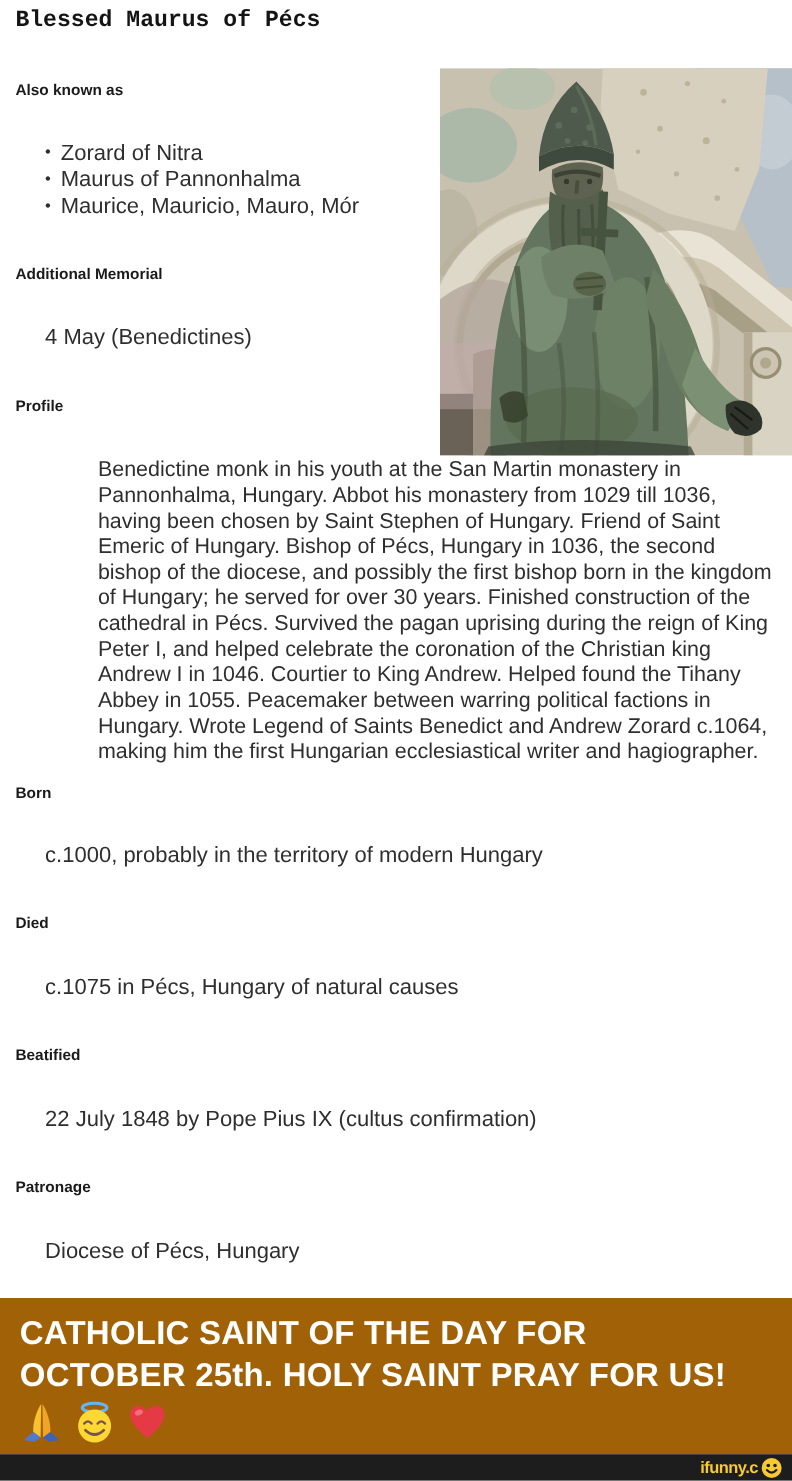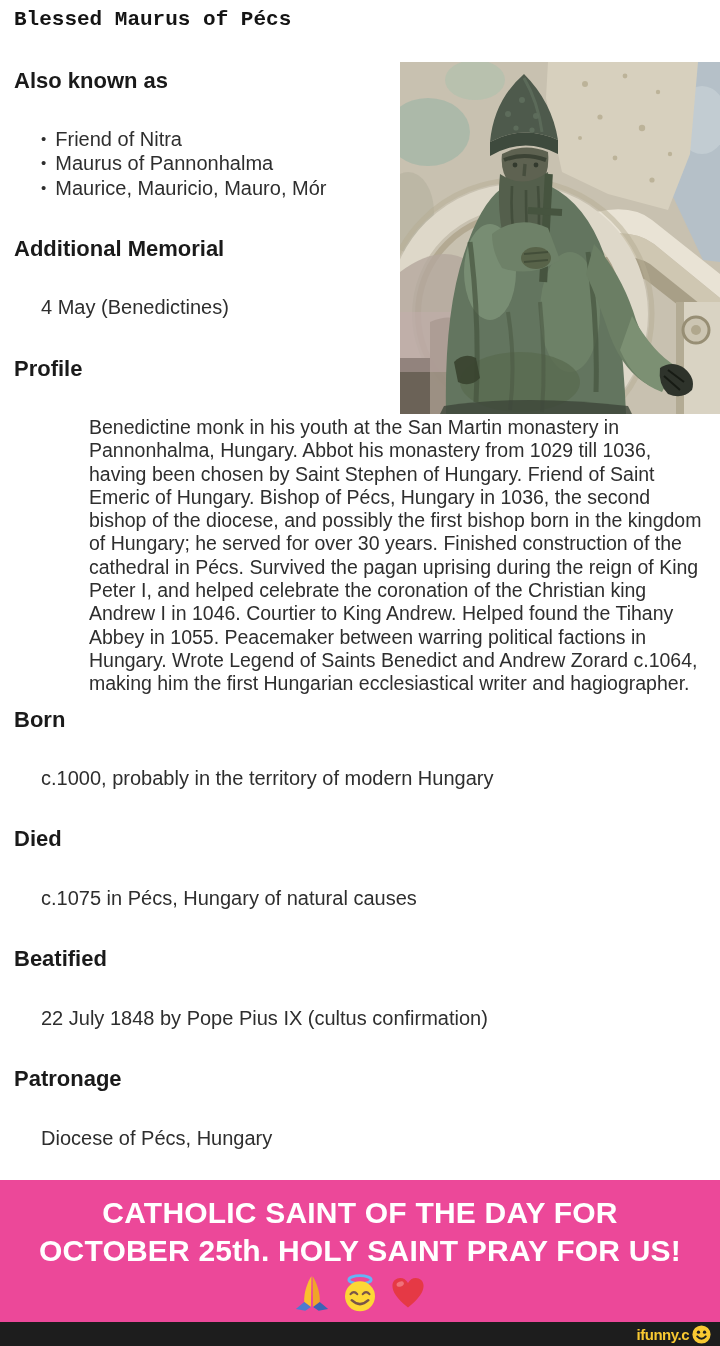--- a/index.html
+++ b/index.html
@@ -1,31 +1,31 @@
 <!DOCTYPE html>
 <html><head>
 <meta charset="utf-8">
 <style>
   html,body{margin:0;padding:0;}
   body{
     width:720px;height:1346px;position:relative;background:#ffffff;
     font-family:"Liberation Sans", sans-serif;color:#303030;overflow:hidden;
   }
   .abs{position:absolute;}
-  .heading{font-weight:bold;font-size:22px;line-height:24px;color:#1a1a1a;left:14px;}
+  .heading{font-weight:bold;font-size:14px;line-height:24px;color:#1a1a1a;left:14px;}
   .value{font-size:20px;line-height:23px;color:#2e2e2e;left:41px;}
   .title{left:14px;top:8px;font-weight:bold;font-size:21px;color:#141414;font-family:Liberation Mono, monospace;}
   .bullets{left:41px;top:128px;font-size:20px;line-height:23.4px;color:#2e2e2e;}
   .bullet-li{display:flex;align-items:baseline;}
   .bullet-mark{font-size:15px;margin-right:9px;position:relative;top:-2px;}
   .paragraph{left:41px;top:416px;right:13px;font-size:19.5px;line-height:23.3px;color:#2e2e2e;text-align:left;margin-left:48px;}
   .statue{left:400px;top:62px;width:320px;height:352px;}
   .footer{
-    left:0;top:1180px;width:720px;height:142px;background:#ec4899;
-    display:flex;flex-direction:column;align-items:center;box-sizing:border-box;padding-top:14px;
+    left:0;top:1180px;width:720px;height:142px;background:#a16207;
+    display:flex;flex-direction:column;align-items:flex-start;box-sizing:border-box;padding-top:14px;padding-left:18px;
   }
   .caption{
     color:#ffffff;font-weight:bold;font-size:30px;line-height:38px;text-align:center;
     letter-spacing:0.2px;white-space:nowrap;
   }
   .emoji-row{display:flex;align-items:center;gap:8px;margin-top:3px;}
   .emoji{width:40px;height:40px;display:block;}
   .bottombar{left:0;top:1322px;width:720px;height:24px;background:#1d1d1d;}
   .watermark{
     right:8px;bottom:1px;display:flex;align-items:center;gap:1px;
@@ -35,21 +35,21 @@
 </style>
 </head>
 <body>
 
 <div class="abs title">Blessed Maurus of Pécs</div>
 
 <div class="abs heading" style="top:69px">Also known as</div>
 <div class="abs bullets">
   <div class="bullet-li">
     <span class="bullet-mark">•</span>
-    <span>Friend of Nitra</span>
+    <span>Zorard of Nitra</span>
   </div>
   <div class="bullet-li">
     <span class="bullet-mark">•</span>
     <span>Maurus of Pannonhalma</span>
   </div>
   <div class="bullet-li">
     <span class="bullet-mark">•</span>
     <span>Maurice, Mauricio, Mauro, Mór</span>
   </div>
 </div>

